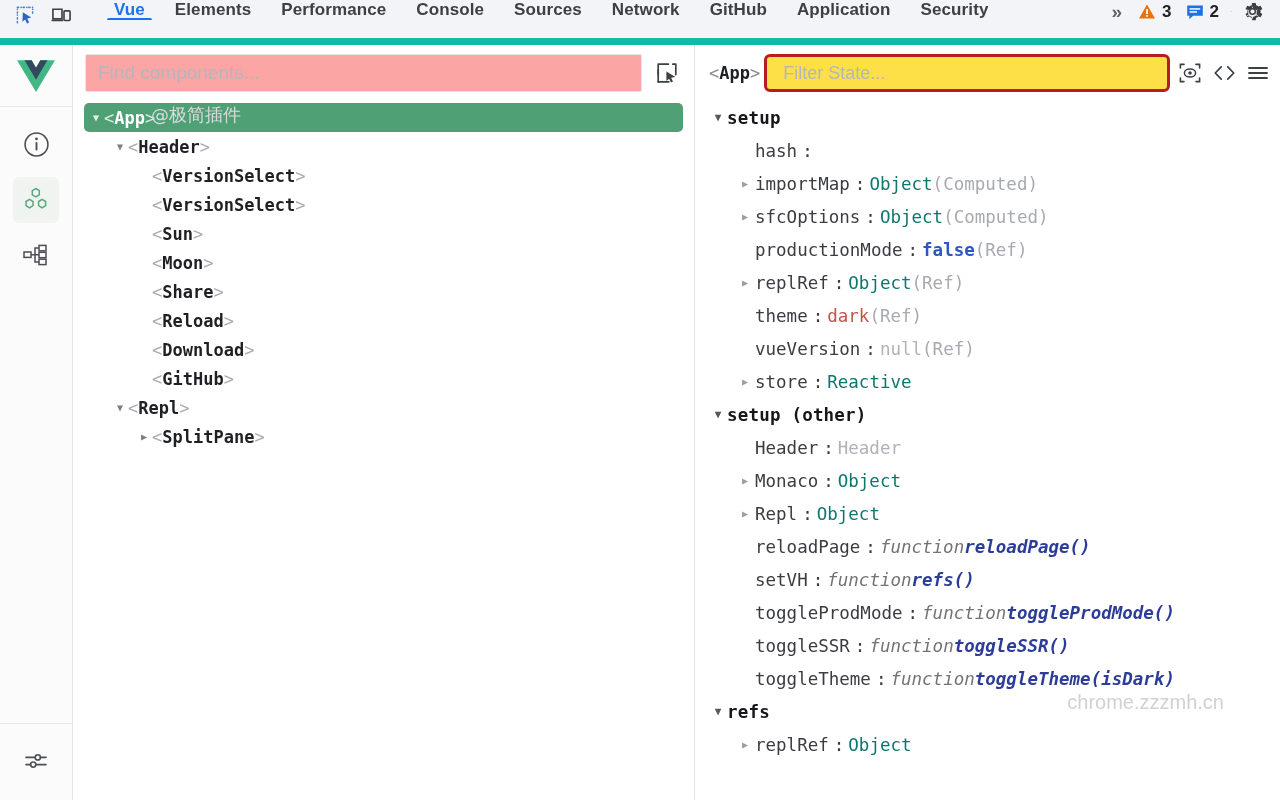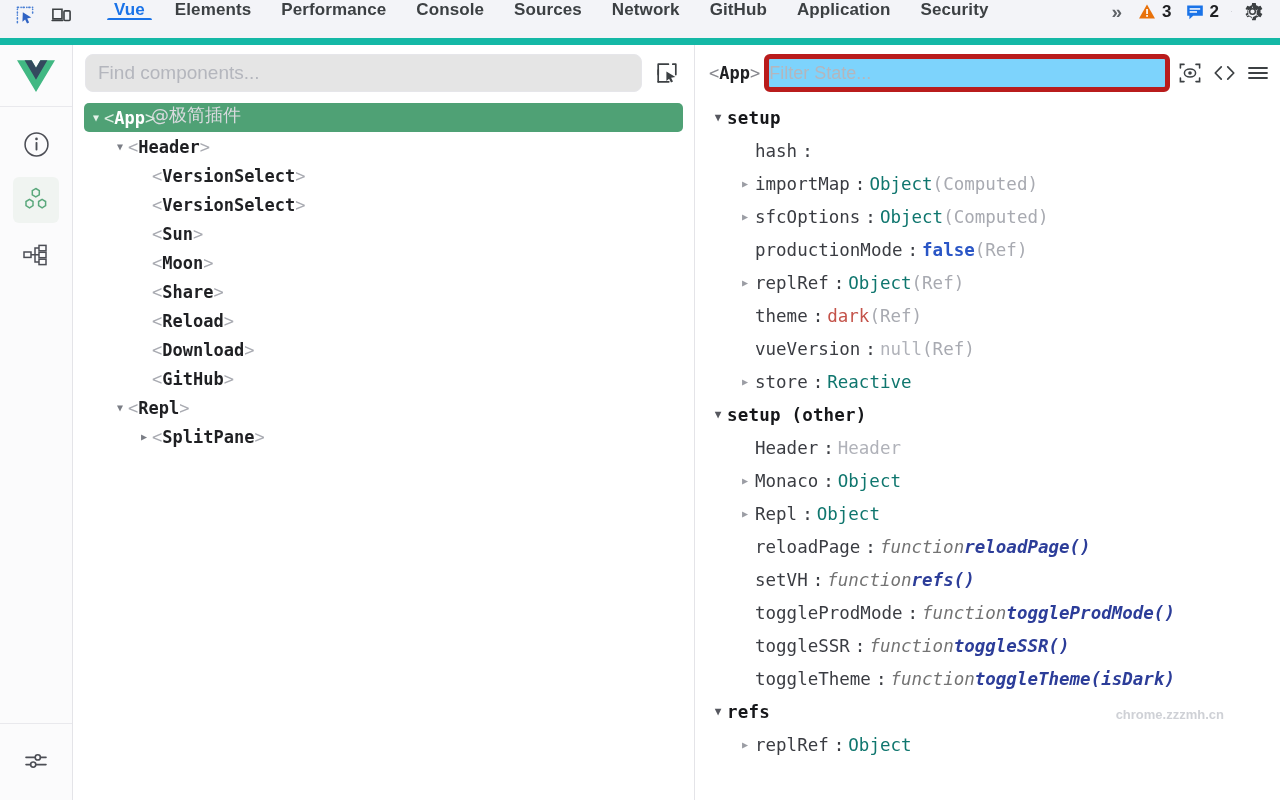--- a/index.html
+++ b/index.html
@@ -72,22 +72,22 @@
     width: 622px; min-width: 622px;
     border-right: 1px solid #e4e4e8;
     display: flex; flex-direction: column; background: #fff;
     position: relative;
   }
   .tree-search-row {
     height: 56px; min-height: 56px; display: flex; align-items: center;
     padding: 0 10px 0 12px; gap: 8px;
   }
   .search-box {
-    flex: 1; height: 38px; border: 1px solid #e6e6ea; border-radius: 8px;
-    background: #e5e5e5; display: flex; align-items: center; padding: 0 12px;
+    flex: 1; height: 38px; border: 1px solid #e6e6ea; border-radius: 2px;
+    background: #fca5a5; display: flex; align-items: center; padding: 0 12px;
   }
   .search-box input {
     border: 0; outline: 0; width: 100%; background: transparent;
     font-family: "Liberation Sans", sans-serif; font-size: 19px; color: #3c4043;
   }
   .search-box input::placeholder { color: #b4b6bd; }
   .pick-btn { width: 34px; height: 34px; display:flex; align-items:center; justify-content:center;
               cursor:pointer; border-radius: 4px; }
 
   .tree-scroll { flex: 1; overflow: hidden; padding-top: 2px; }
@@ -109,22 +109,22 @@
   .bracket { color: #a9abb2; }
   .tag-name { color: #1f2023; font-weight: 700; }
 
   
   .state-pane { flex: 1; display: flex; flex-direction: column; background: #fff; min-width: 0; position: relative; }
   .state-header { height: 56px; min-height: 56px; display: flex; align-items: center; gap: 4px; padding: 0 4px 0 14px; }
   .state-title { font-family: "DejaVu Sans Mono", monospace; font-size: 17px; white-space: nowrap; }
   .state-title .bracket { color: #88898f; }
   .state-title .tag-name { color: #202124; font-weight: 700; }
   .filter-box {
-    flex: 1; height: 38px; border: 5px solid #b91c1c; border-radius: 6px; background: #7dd3fc;
-    display: flex; align-items: center; padding: 0 0; min-width: 0;
+    flex: 1; height: 38px; border: 3px solid #b91c1c; border-radius: 6px; background: #fde047;
+    display: flex; align-items: center; padding: 0 16px; min-width: 0;
   }
   .filter-box input {
     border: 0; outline: 0; width: 100%; background: transparent;
     font-family: "Liberation Sans", sans-serif; font-size: 18px; color: #3c4043;
   }
   .filter-box input::placeholder { color: #b4b6bd; }
   .state-actions { display: flex; align-items: center; gap: 2px; padding-right: 2px; }
   .sa-btn { width: 32px; height: 32px; display:flex; align-items:center; justify-content:center; cursor:pointer; border-radius:4px; }
 
   .state-scroll { flex: 1; overflow: hidden; }
@@ -143,23 +143,23 @@
   .v-object { color: #0f766e; font-weight: 400; }
   .v-meta { color: #a8aab1; }
   .v-string { color: #c4534a; }
   .v-bool { color: #2a56c6; font-weight: 700; }
   .v-null { color: #b0b2b9; }
   .v-gray { color: #b0b2b9; }
   .v-fnkw { color: #737373; font-style: italic; }
   .v-fnname { color: #2c3d99; font-style: italic; font-weight: 700; }
 
   .watermark {
-    position: absolute; right: 56px; bottom: 78px;
-    font-size: 13px; color: #cfd1d6; font-family: "Liberation Sans", sans-serif;
-    pointer-events: none; user-select: none; font-weight: bold;
+    position: absolute; right: 56px; bottom: 86px;
+    font-size: 20px; color: #cfd1d6; font-family: "Liberation Sans", sans-serif;
+    pointer-events: none; user-select: none;
   }
   .cn-watermark {
     position: absolute; left: 78px; top: 58px;
     font-size: 18px; color: #d9dade; pointer-events: none; user-select: none;
     font-family: "DejaVu Sans", sans-serif;
   }
 </style>
 </head>
 <body>
 

